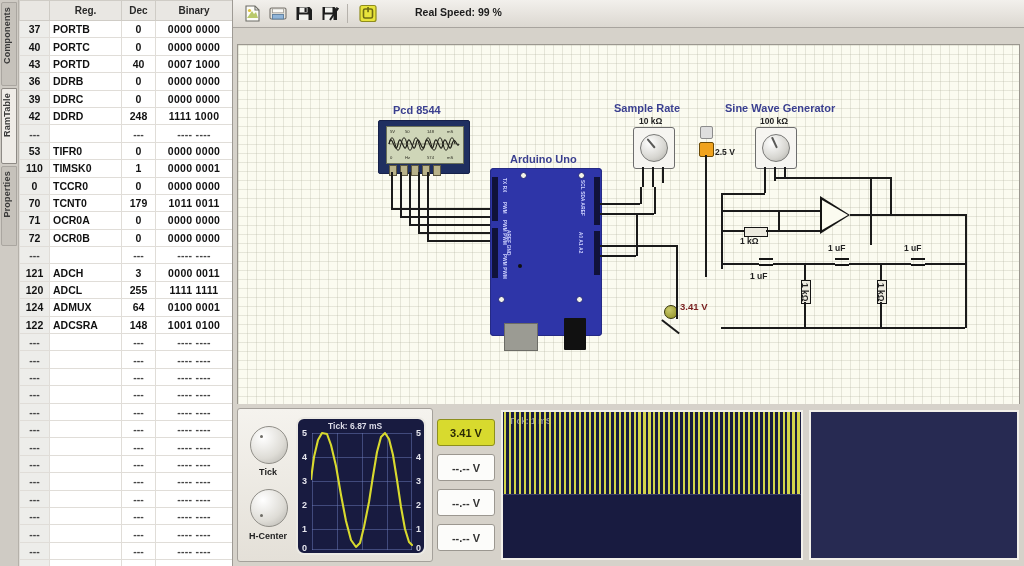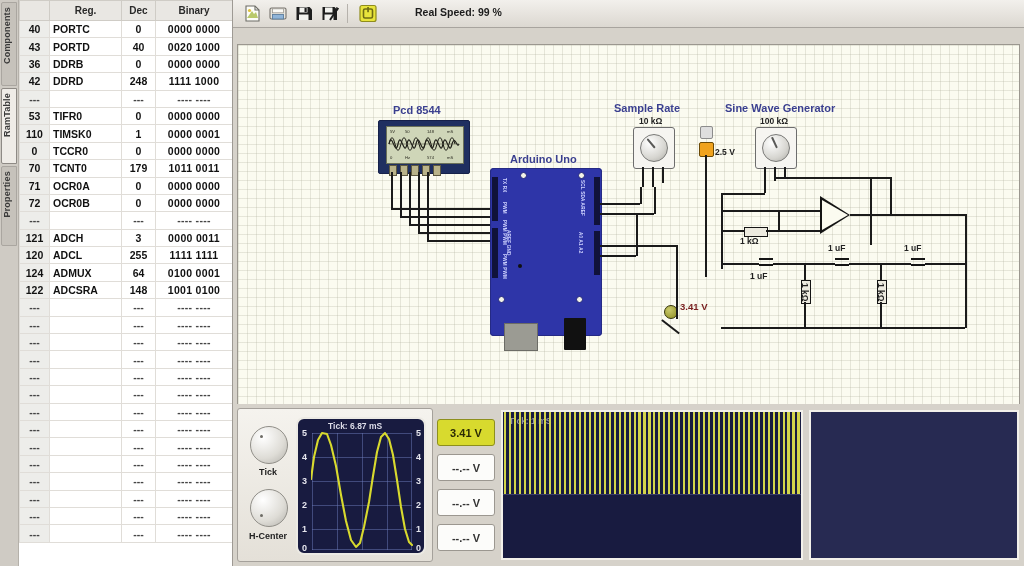--- a/index.html
+++ b/index.html
@@ -159,34 +159,46 @@
       <thead>
         <tr>
           <th></th>
           <th>Reg.</th>
           <th>Dec</th>
           <th>Binary</th>
         </tr>
       </thead>
       <tbody id="ram-body">
           <tr>
+            <td class="addr">37</td>
+            <td class="name">PORTB</td>
+            <td class="dec">0</td>
+            <td class="bin">0000 0000</td>
+          </tr>
+          <tr>
             <td class="addr">40</td>
             <td class="name">PORTC</td>
             <td class="dec">0</td>
             <td class="bin">0000 0000</td>
           </tr>
           <tr>
             <td class="addr">43</td>
             <td class="name">PORTD</td>
             <td class="dec">40</td>
-            <td class="bin">0020 1000</td>
+            <td class="bin">0007 1000</td>
           </tr>
           <tr>
             <td class="addr">36</td>
             <td class="name">DDRB</td>
+            <td class="dec">0</td>
+            <td class="bin">0000 0000</td>
+          </tr>
+          <tr>
+            <td class="addr">39</td>
+            <td class="name">DDRC</td>
             <td class="dec">0</td>
             <td class="bin">0000 0000</td>
           </tr>
           <tr>
             <td class="addr">42</td>
             <td class="name">DDRD</td>
             <td class="dec">248</td>
             <td class="bin">1111 1000</td>
           </tr>
           <tr class="blank">

